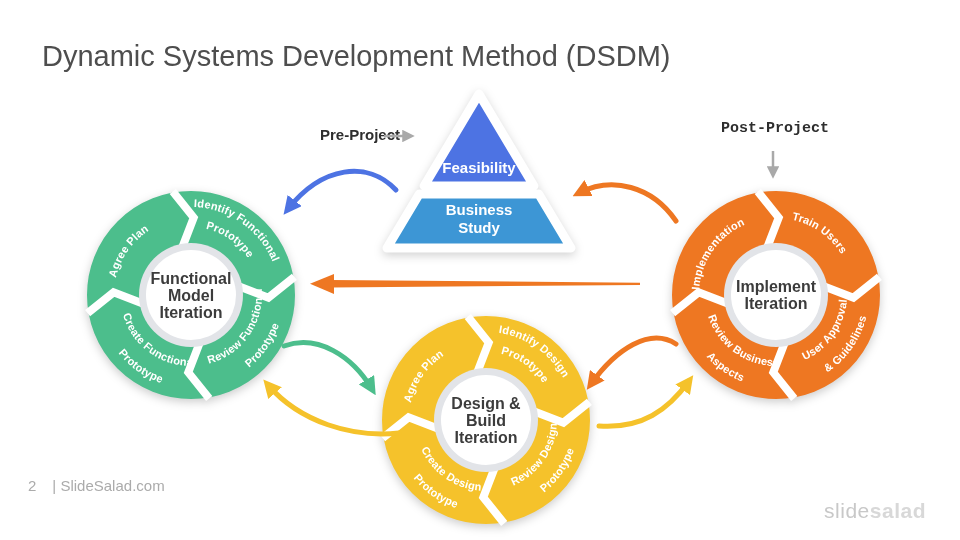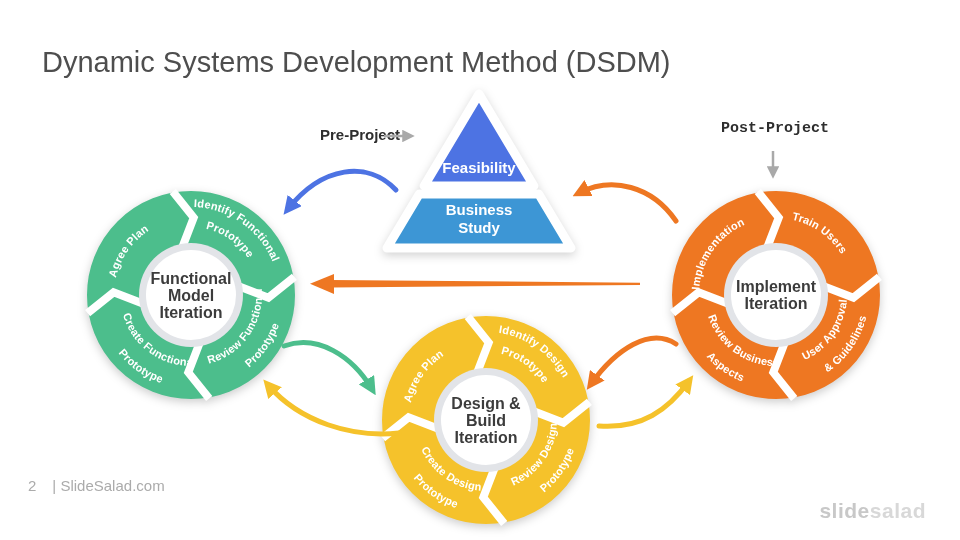--- a/index.html
+++ b/index.html
@@ -5,21 +5,21 @@
   * { margin: 0; padding: 0; box-sizing: border-box; }
   html,body { background:#e9e9e9; }
   .slide {
     position: relative;
     width: 960px; height: 540px;
     background: #ffffff;
     overflow: hidden;
     font-family: "Liberation Sans", sans-serif;
   }
   .title {
-    position: absolute; left: 42px; top: 46px;
+    position: absolute; left: 42px; top: 40px;
     font-size: 29px; font-weight: 400; color: #4e4e4e;
     letter-spacing: 0;
   }
   .annot {
     position: absolute;
     font-size: 15px; font-weight: 700; color: #2e2e2e;
     white-space: nowrap; transform: translateX(-50%);
   }
   .annot.pre  { left: 328px; top: 126px; margin-left: 32px; }
   .annot.post { left: 775px; top: 120px; font-family: Liberation Mono, monospace; }
@@ -47,21 +47,21 @@
 
   .footer-left {
     position: absolute; left: 28px; top: 477px;
     font-size: 15px; color: #ababab;
   }
   .footer-left .pageno { margin-right: 16px; }
   .brand {
     position: absolute; right: 34px; top: 499px;
     font-size: 21px; letter-spacing: .5px;
   }
-  .brand .b1 { font-weight: 700; color: #c8c8c8; }
+  .brand .b1 { font-weight: 400; color: #c8c8c8; }
   .brand .b2 { font-weight: 700; color: #d8d8d8; }
 </style>
 </head>
 <body>
 
 <div class="slide">
 
   <div class="title">Dynamic Systems Development Method (DSDM)</div>
 
   <div class="annot pre">Pre-Project</div>

